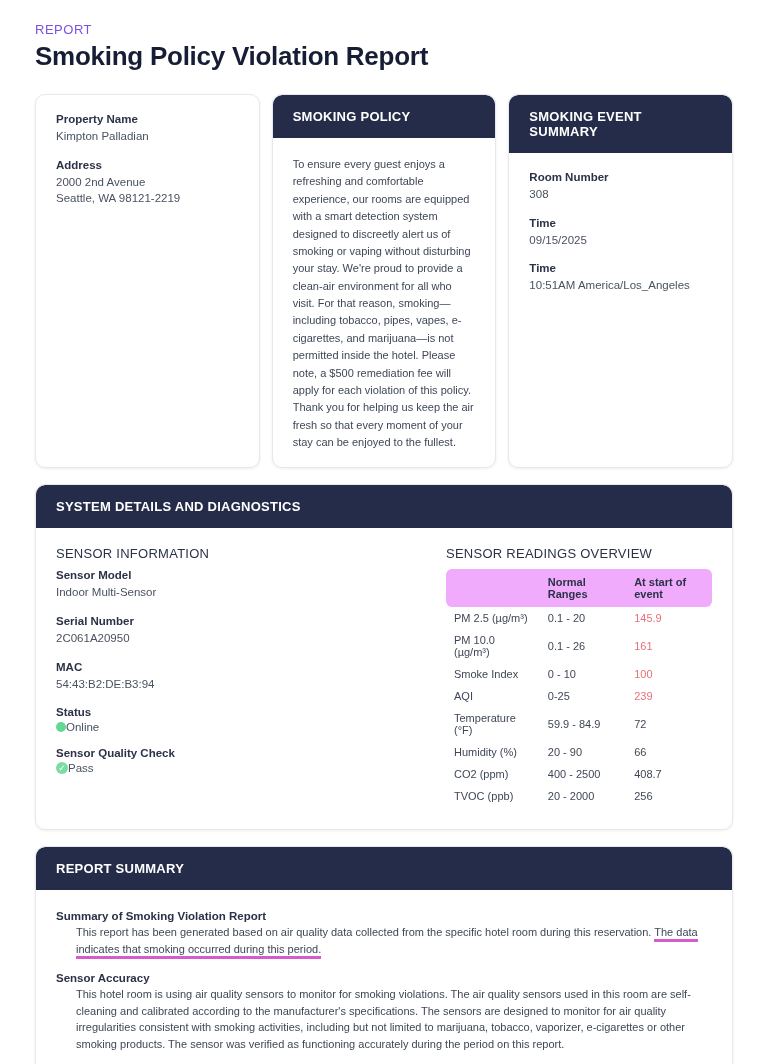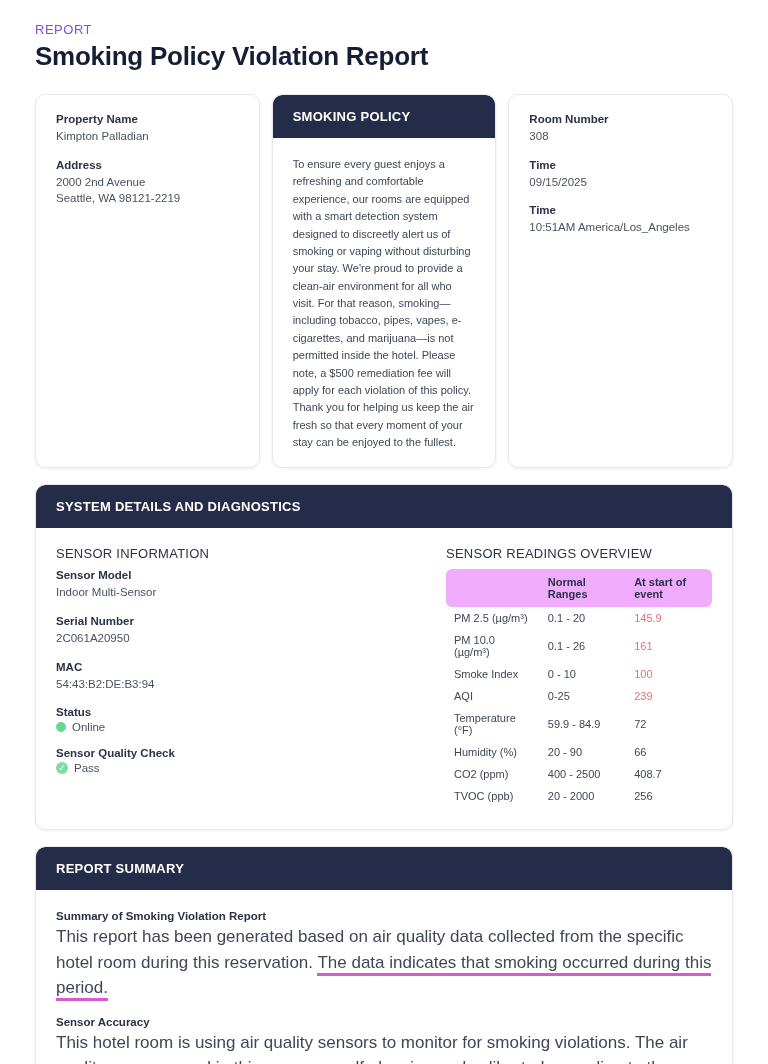--- a/index.html
+++ b/index.html
@@ -92,21 +92,20 @@
   .sub-heading {
     font-size: 13px;
     font-weight: normal;
     color: #2a3247;
     letter-spacing: 0.02em;
     margin-bottom: 8px;
   }
   .status-line {
     display: flex;
     align-items: center;
-    gap: 6px;
     font-size: 11.5px;
     color: #4a5260;
   }
   .dot {
     width: 10px; height: 10px;
     border-radius: 50%;
     background: #62d993;
     display: inline-block;
   }
   .pass-check {
@@ -144,23 +143,24 @@
   .summary-body { padding: 20px 20px 22px 20px; }
   .summary-section { margin-bottom: 15px; }
   .summary-section:last-child { margin-bottom: 0; }
   .summary-heading {
     font-size: 11.5px;
     font-weight: bold;
     color: #2b3247;
     margin-bottom: 2px;
   }
   .summary-text {
-    font-size: 17px;
+    font-size: 11px;
     line-height: 1.5;
     color: #3f4756;
+    margin-left: 20px;
   }
   .hl {
     border-bottom: 3px solid #d65ccb;
     padding-bottom: 1px;
   }
 </style>
 </head>
 <body>
 
 <div class="page">
@@ -185,20 +185,21 @@
     </div>
 
     <div class="card">
       <div class="card-header">SMOKING POLICY</div>
       <div class="card-body">
         <div class="policy-text">To ensure every guest enjoys a refreshing and comfortable experience, our rooms are equipped with a smart detection system designed to discreetly alert us of smoking or vaping without disturbing your stay. We're proud to provide a clean-air environment for all who visit. For that reason, smoking—including tobacco, pipes, vapes, e-cigarettes, and marijuana—is not permitted inside the hotel. Please note, a $500 remediation fee will apply for each violation of this policy. Thank you for helping us keep the air fresh so that every moment of your stay can be enjoyed to the fullest.</div>
       </div>
     </div>
 
     <div class="card">
+      <div class="card-header">SMOKING EVENT SUMMARY</div>
       <div class="card-body">
         <div class="field">
           <div class="field-label">Room Number</div>
           <div class="field-value">308</div>
         </div>
         <div class="field">
           <div class="field-label">Time</div>
           <div class="field-value">09/15/2025</div>
         </div>
         <div class="field">

